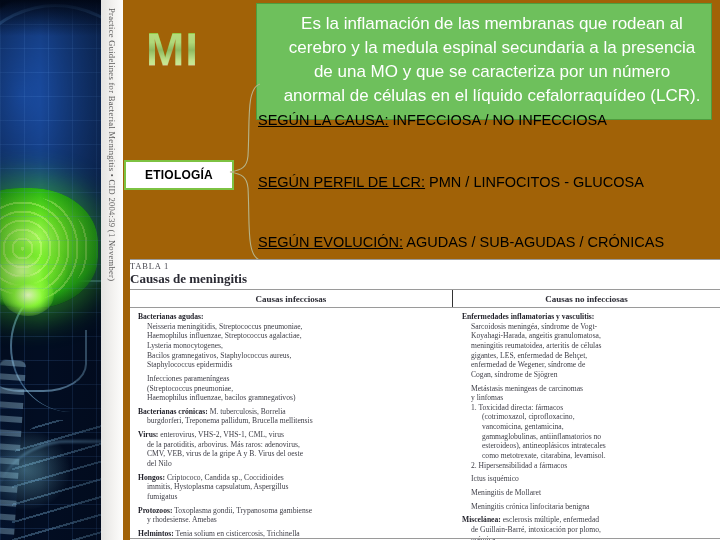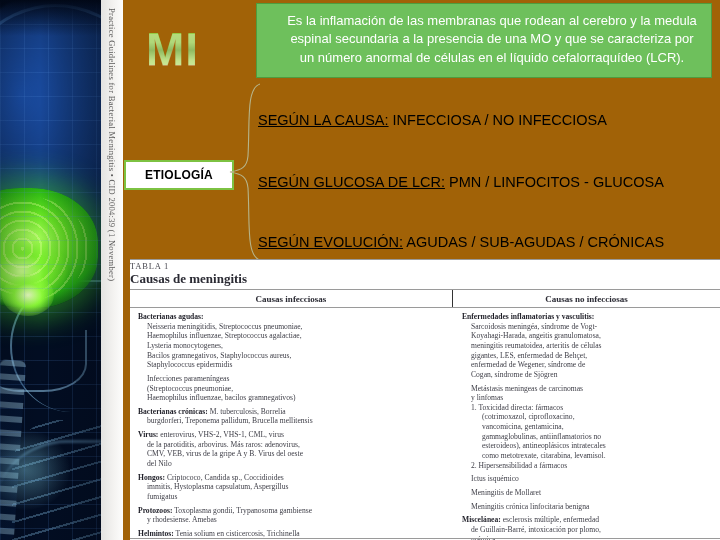--- a/index.html
+++ b/index.html
@@ -169,21 +169,21 @@
   
   #definition-box {
     position: absolute;
     left: 256px; top: 3px;
     width: 456px;
     padding: 8px 10px 10px 26px;
     box-sizing: border-box;
     background: #6ec05c;
     border: 1px solid #4f9c3e;
     color: #ffffff;
-    font-size: 13px;
+    font-size: 17px;
     line-height: 1.42;
     text-align: center;
   }
 
   
   #etiologia-box {
     position: absolute;
     left: 124px; top: 160px;
     width: 110px; height: 30px;
     box-sizing: border-box;
@@ -316,21 +316,21 @@
   <div id="etiologia-box">ETIOLOGÍA</div>
 
   <svg id="brace" viewBox="0 0 34 180">
     <path d="M32,2 C18,6 22,40 20,74 C19,85 14,88 2,90 C14,92 19,95 20,106 C22,140 18,174 32,178" fill="none" stroke="#b6b48a" stroke-width="1.1"></path>
   </svg>
 
   <div class="bullet-line" id="bullet-0">
     <span class="u">SEGÚN LA CAUSA:</span><span> INFECCIOSA / NO INFECCIOSA</span>
   </div>
   <div class="bullet-line" id="bullet-1">
-    <span class="u">SEGÚN GLUCOSA DE LCR:</span><span> PMN / LINFOCITOS - GLUCOSA</span>
+    <span class="u">SEGÚN PERFIL DE LCR:</span><span> PMN / LINFOCITOS - GLUCOSA</span>
   </div>
   <div class="bullet-line" id="bullet-2">
     <span class="u">SEGÚN EVOLUCIÓN:</span><span> AGUDAS / SUB-AGUDAS / CRÓNICAS</span>
   </div>
 
   <div id="table-wrap">
     <div id="table-caption">
       <div id="table-number">TABLA 1</div>
       <div id="table-title">Causas de meningitis</div>
     </div>

